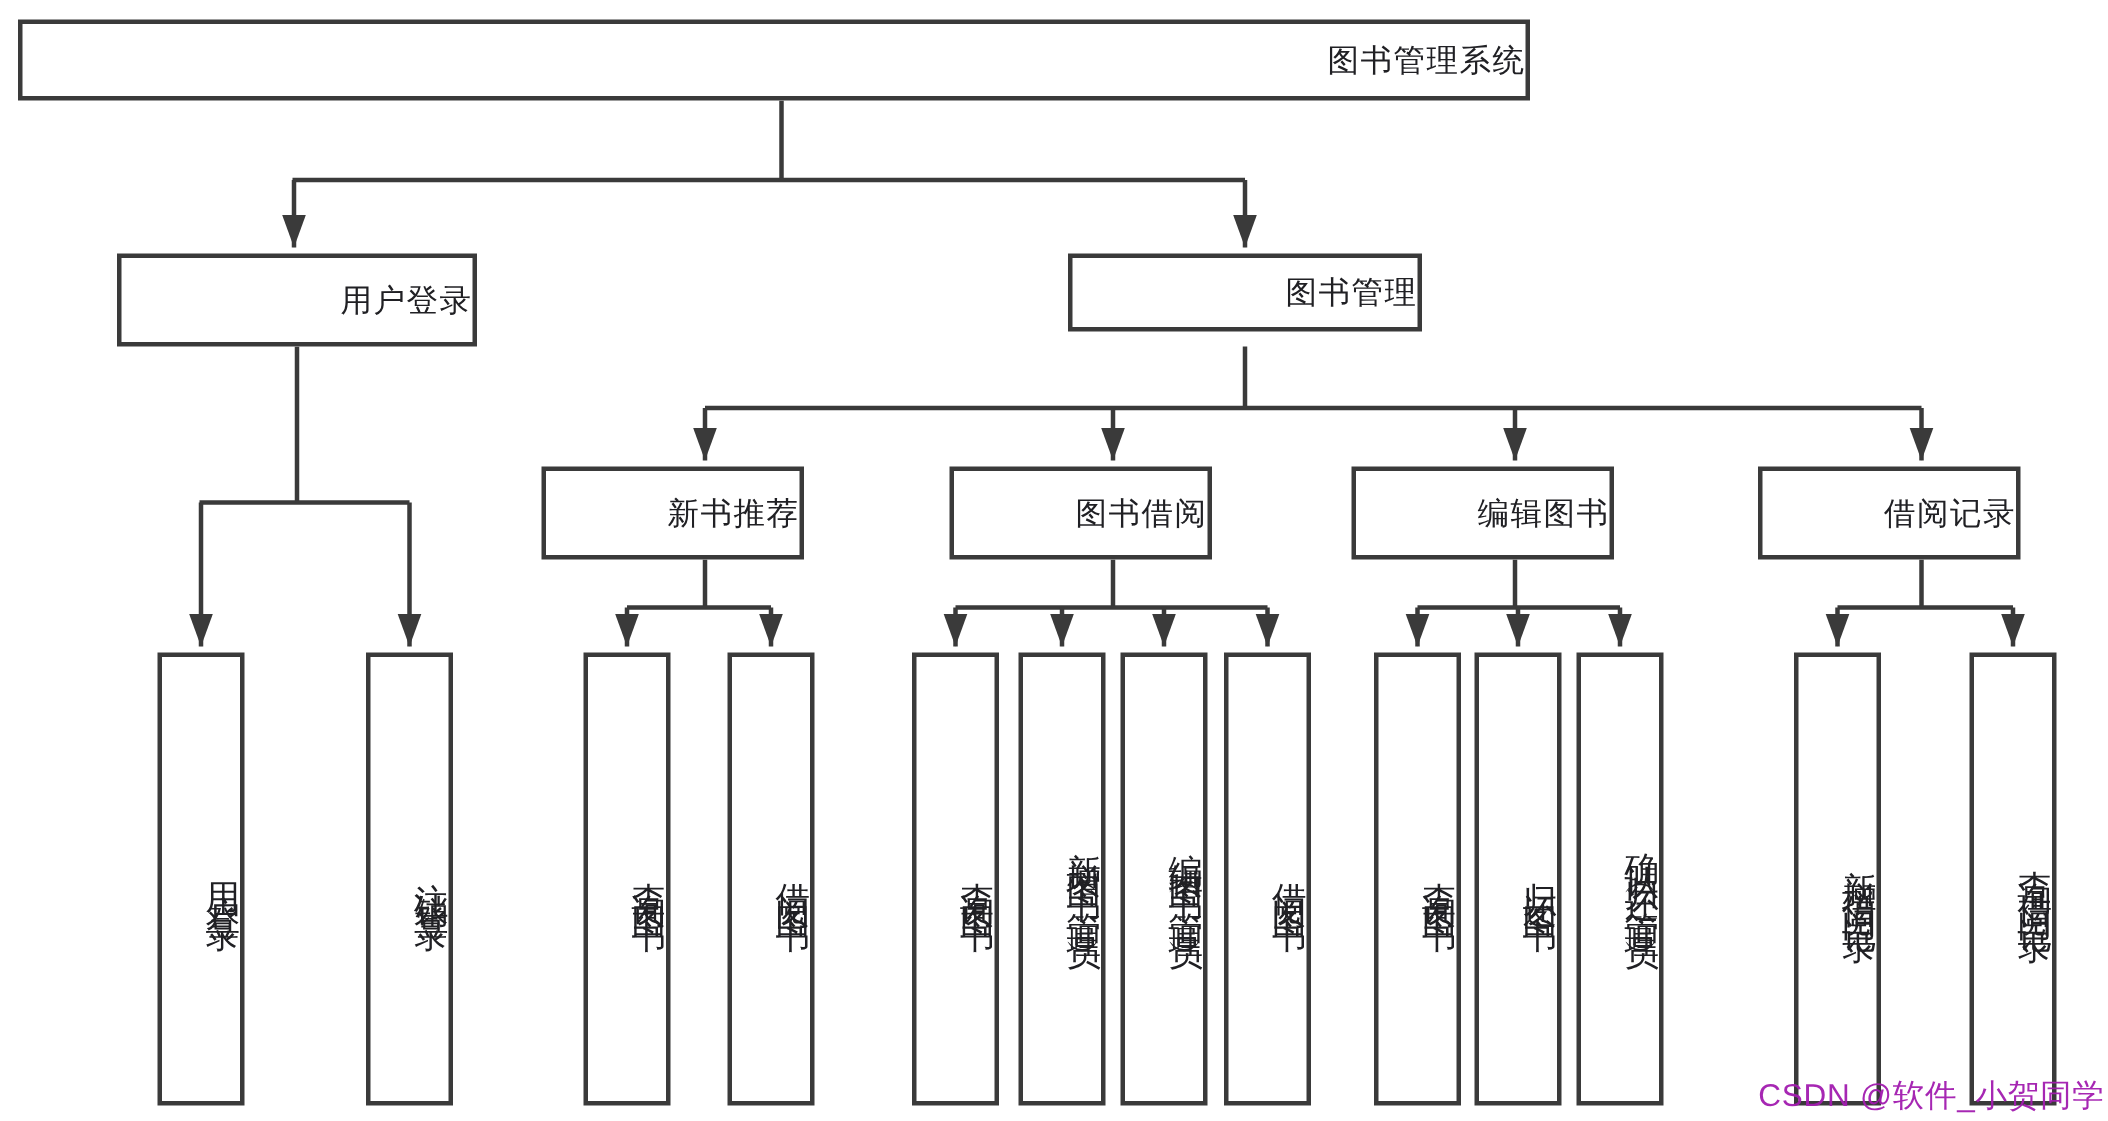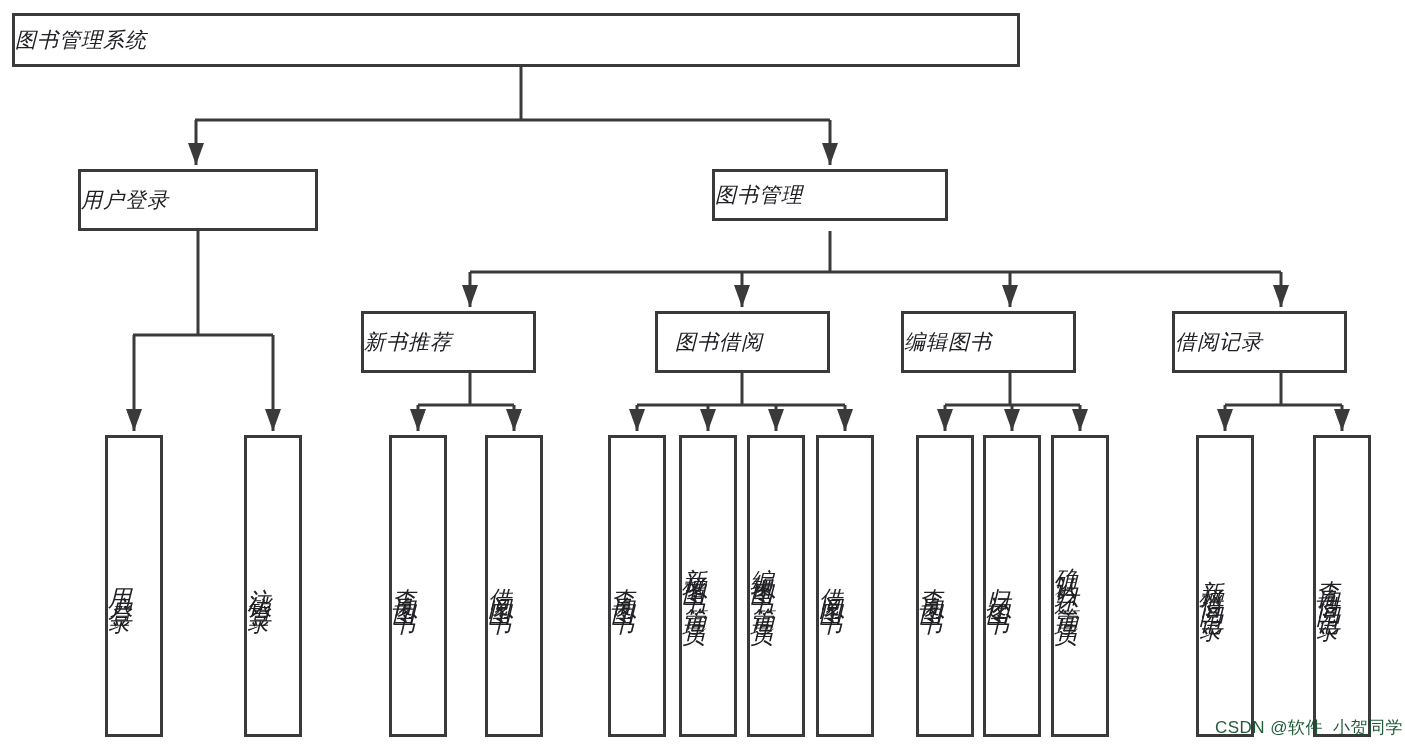--- a/index.html
+++ b/index.html
@@ -17,22 +17,21 @@
     left: 0; top: 0;
     width: 1405px; height: 747px;
   }
   .node {
     position: absolute;
     box-sizing: border-box;
     border: 3px solid #3a3a3a;
     background: #ffffff;
     display: flex;
     align-items: center;
-    justify-content: flex-start;
-    font-style: italic;
+    justify-content: flex-end;
   }
   .hbox .label {
     font-size: 21px;
     letter-spacing: 1px;
     white-space: nowrap;
   }
   .vbox .label {
     writing-mode: vertical-lr;
     text-orientation: mixed;
     font-size: 23px;
@@ -40,36 +39,36 @@
     line-height: 1;
   }
   
   .n-root          { left: 12px;   top: 13px;  width: 1008px; height: 54px; }
   
   .n-user-login    { left: 78px;   top: 169px; width: 240px;  height: 62px; }
   .n-book-mgmt     { left: 712px;  top: 169px; width: 236px;  height: 52px; }
   
   .lvl3            { top: 311px; height: 62px; width: 175px; }
   .n-new-book      { left: 361px; }
-  .n-borrow        { left: 655px; padding-left: 17px; }
+  .n-borrow        { left: 633px; padding-left: 17px; }
   .n-current       { left: 901px; }
   .n-records       { left: 1172px; }
   
   .leaf            { top: 435px; height: 302px; width: 58px; }
   .l-ul-0 { left: 105px; }  .l-ul-1 { left: 244px; }
   .l-nb-0 { left: 389px; }  .l-nb-1 { left: 485px; }
   .l-bb-0 { left: 608px; }  .l-bb-1 { left: 679px; } .l-bb-2 { left: 747px; } .l-bb-3 { left: 816px; }
   .l-cb-0 { left: 916px; }  .l-cb-1 { left: 983px; } .l-cb-2 { left: 1051px; }
   .l-br-0 { left: 1196px; } .l-br-1 { left: 1313px; }
   .watermark {
     position: absolute;
     right: 2px;
     top: 716px;
-    font-size: 17px;
-    color: #14532d;
+    font-size: 21px;
+    color: #a21caf;
     opacity: 0.95;
     letter-spacing: 0.5px;
     white-space: nowrap;
     z-index: 10;
   }
 </style>
 </head>
 <body>
 
 <div class="canvas">

